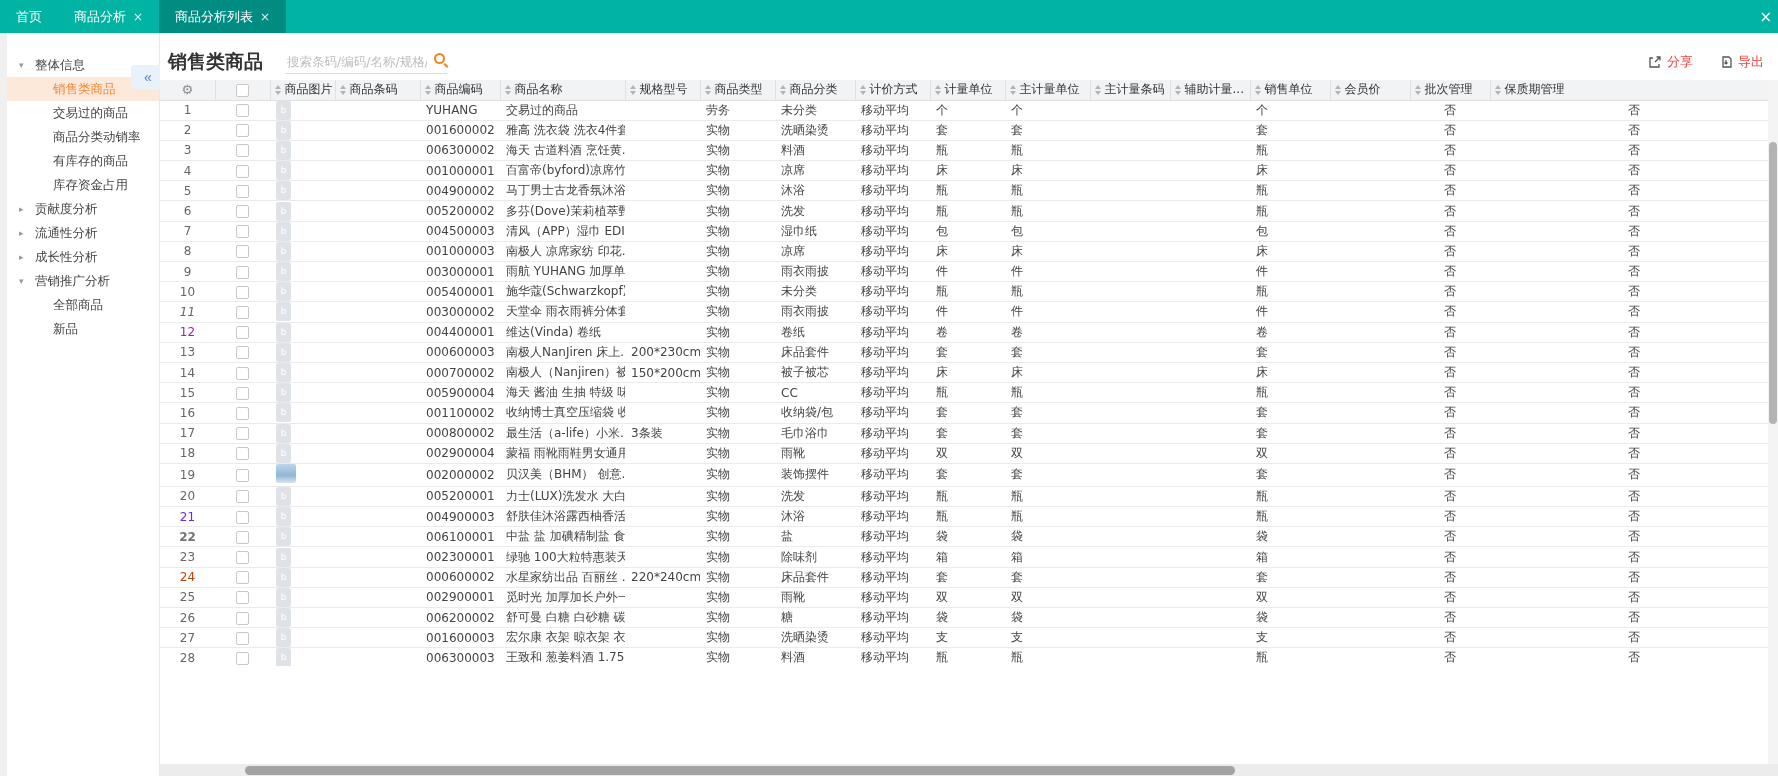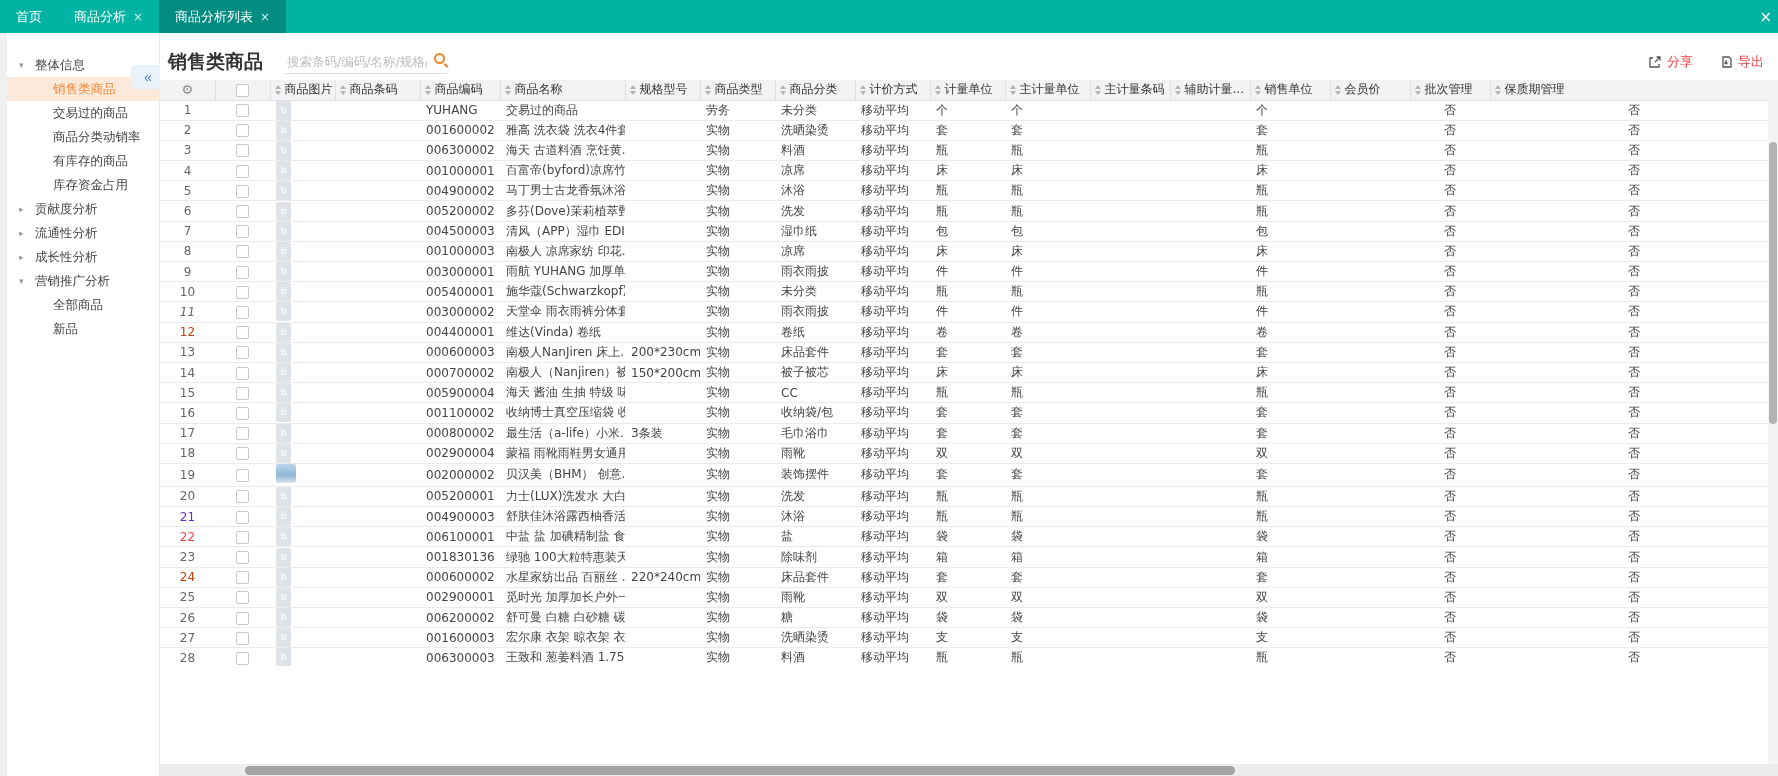--- a/index.html
+++ b/index.html
@@ -543,21 +543,21 @@
               <td>件</td>
               <td>件</td>
               <td></td>
               <td></td>
               <td>件</td>
               <td></td>
               <td class="c">否</td>
               <td class="c">否</td>
             </tr>
             <tr>
-              <td class="c" style="color: #c2410c; margin-top: 40px;">12</td>
+              <td class="c" style="color: #a21caf; margin-top: 40px;">12</td>
               <td class="c"><span class="cb"></span></td>
               <td><span class="imgph">b</span></td>
               <td></td>
               <td>004400001</td>
               <td>维达(Vinda) 卷纸</td>
               <td></td>
               <td>实物</td>
               <td>卷纸</td>
               <td>移动平均</td>
               <td>卷</td>
@@ -743,21 +743,21 @@
               <td>瓶</td>
               <td>瓶</td>
               <td></td>
               <td></td>
               <td>瓶</td>
               <td></td>
               <td class="c">否</td>
               <td class="c">否</td>
             </tr>
             <tr>
-              <td class="c" style="color: #ef4444;">22</td>
+              <td class="c" style="color: #737373; font-weight: bold;">22</td>
               <td class="c"><span class="cb"></span></td>
               <td><span class="imgph">b</span></td>
               <td></td>
               <td>006100001</td>
               <td>中盐 盐 加碘精制盐 食...</td>
               <td></td>
               <td>实物</td>
               <td>盐</td>
               <td>移动平均</td>
               <td>袋</td>
@@ -767,21 +767,21 @@
               <td>袋</td>
               <td></td>
               <td class="c">否</td>
               <td class="c">否</td>
             </tr>
             <tr>
               <td class="c" style="color: rgb(102, 102, 102);">23</td>
               <td class="c"><span class="cb"></span></td>
               <td><span class="imgph">b</span></td>
               <td></td>
-              <td>001830136</td>
+              <td>002300001</td>
               <td>绿驰 100大粒特惠装天...</td>
               <td></td>
               <td>实物</td>
               <td>除味剂</td>
               <td>移动平均</td>
               <td>箱</td>
               <td>箱</td>
               <td></td>
               <td></td>
               <td>箱</td>

